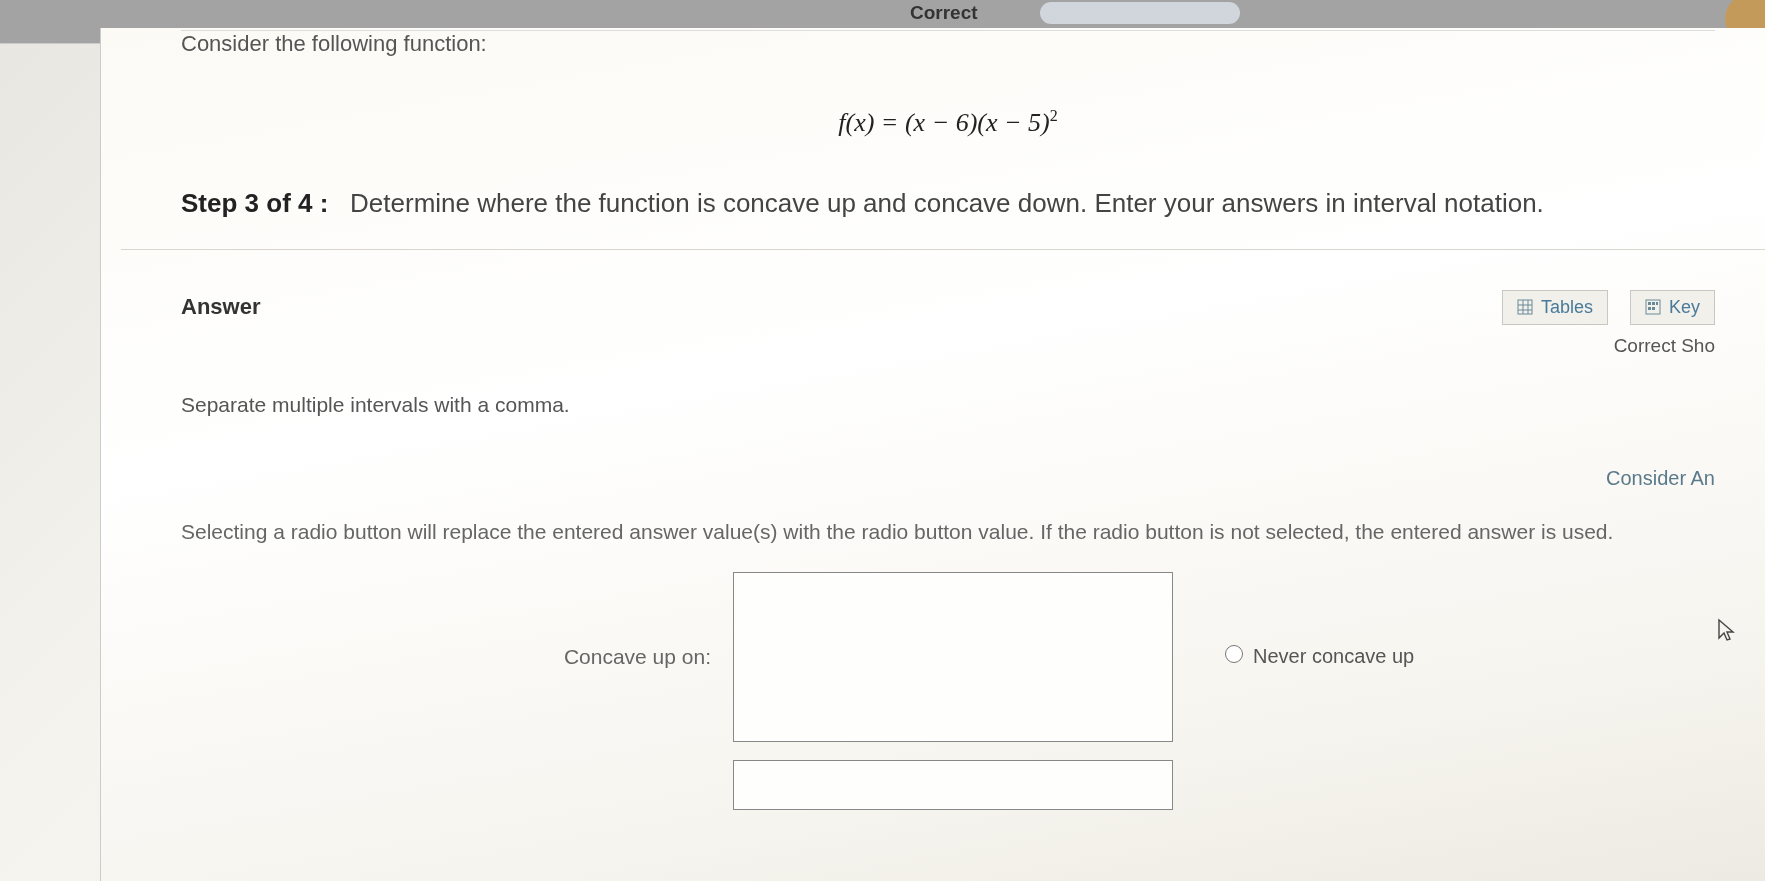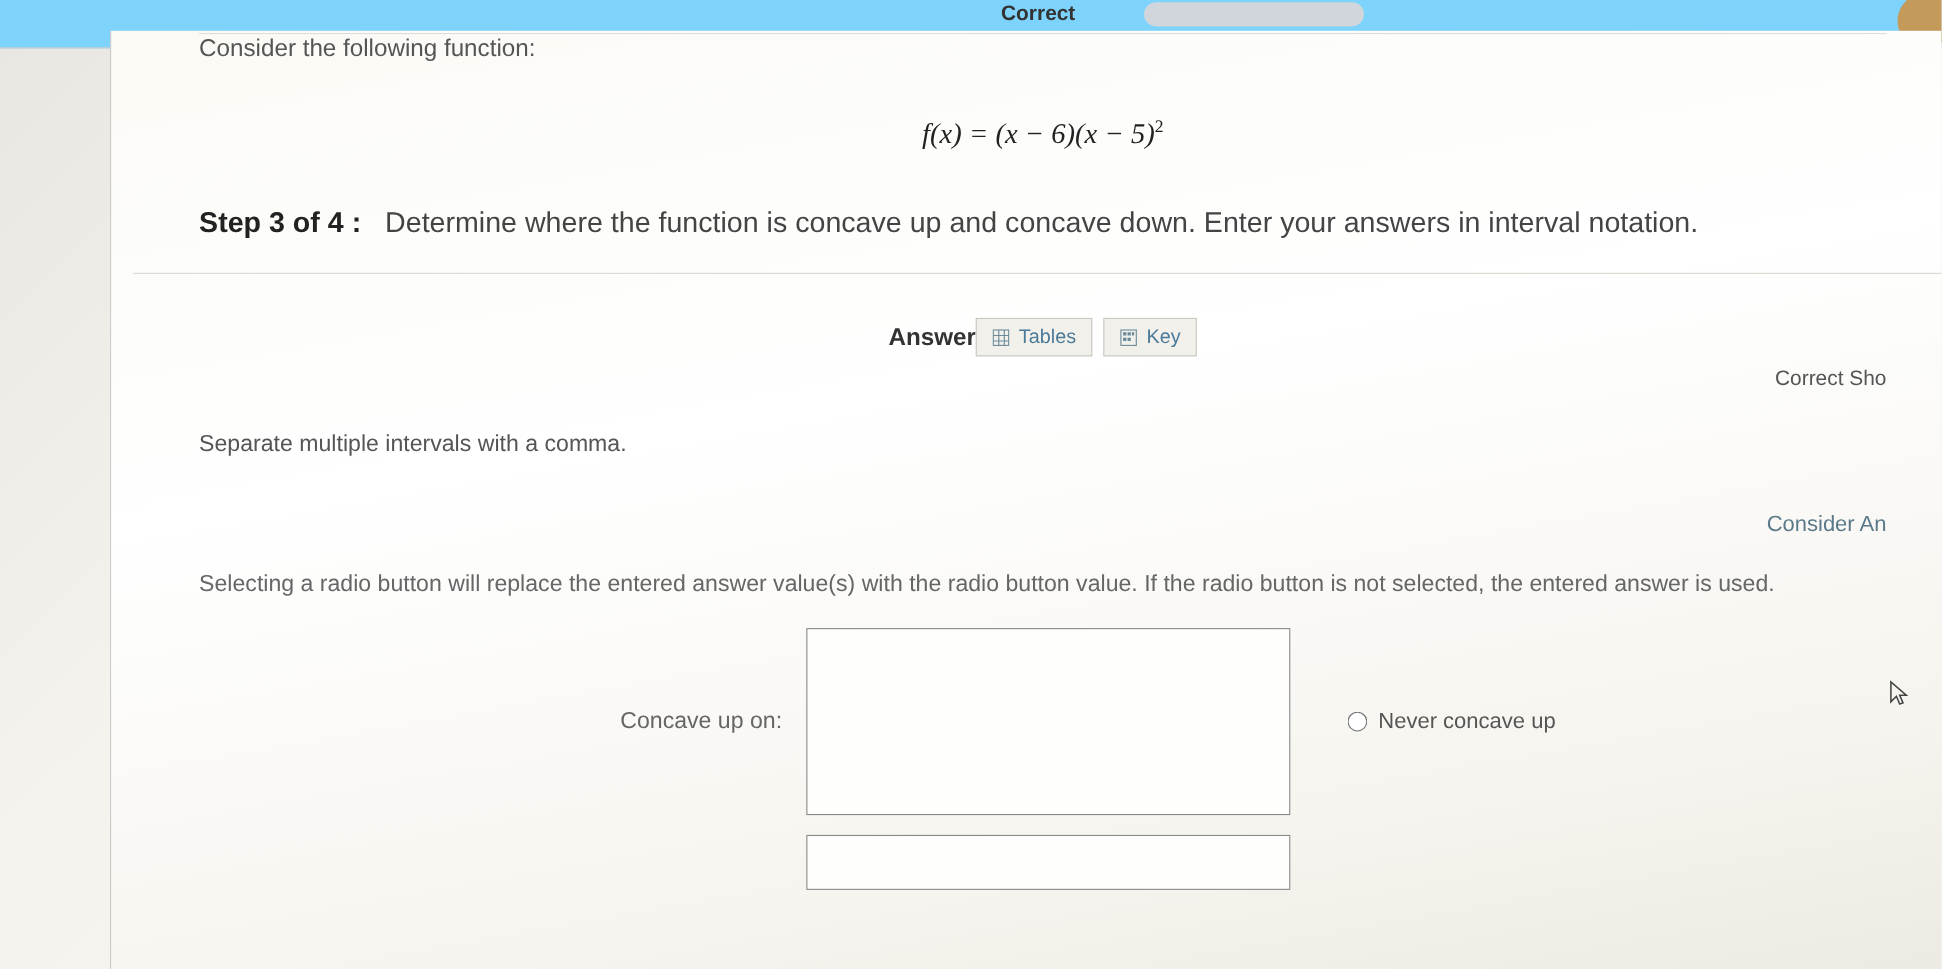--- a/index.html
+++ b/index.html
@@ -9,21 +9,21 @@
   width: 1765px;
   height: 881px;
   overflow: hidden;
   position: relative;
   color: #444;
 }
 .topbar {
   position: absolute;
   top: 0; left: 0; right: 0;
   height: 44px;
-  background: #7dd3fc;
+  background: #a3a3a3;
   border-bottom: 1px solid #ccc;
 }
 .correct-label {
   position: absolute;
   left: 910px;
   top: 2px;
   font-weight: 700;
   font-size: 19px;
   color: #333;
 }
@@ -63,25 +63,25 @@
 .step {
   font-size: 26px;
   color: #444;
   margin-bottom: 30px;
 }
 .step b { color: #222; font-weight: 700; }
 .divider { border-top: 1px solid #d8d6cf; margin: 24px -50px 24px -60px; }
 .answer-row {
   display: flex;
   align-items: center;
-  justify-content: center;
+  justify-content: space-between;
   margin-top: 40px;
 }
 .answer-label { font-size: 22px; font-weight: 600; color: #333; }
-.btn-row { display: flex; gap: 10px; }
+.btn-row { display: flex; gap: 22px; }
 .btn {
   display: inline-flex; align-items: center; gap: 8px;
   background: #f2f0ea;
   border: 1px solid #c9c7c0;
   padding: 6px 14px;
   font-size: 18px;
   color: #4a7a9a;
   cursor: pointer;
 }
 .grid-icon { width:16px; height:16px; display:inline-block; }
@@ -97,21 +97,21 @@
 .row-label { font-size: 21px; color: #666; width: 160px; text-align: right; }
 .big-input {
   width: 440px; height: 170px;
   border: 1px solid #888;
   background: #fefefc;
   font-size: 18px;
   padding: 6px;
   resize: none;
 }
 .big-input.short { height: 50px; }
-.radio-wrap { display: flex; align-items: center; gap: 10px; margin-left: 30px; font-size: 20px; color: #555; }
+.radio-wrap { display: flex; gap: 10px; margin-left: 30px; font-size: 20px; color: #555; }
 input[type=radio] { width: 18px; height: 18px; }
 .submit {
   position: absolute;
   right: 0; bottom: 20px;
   background: #3b8fc4;
   color: #fff;
   font-size: 20px;
   padding: 12px 18px;
   border: none;
   cursor: pointer;

